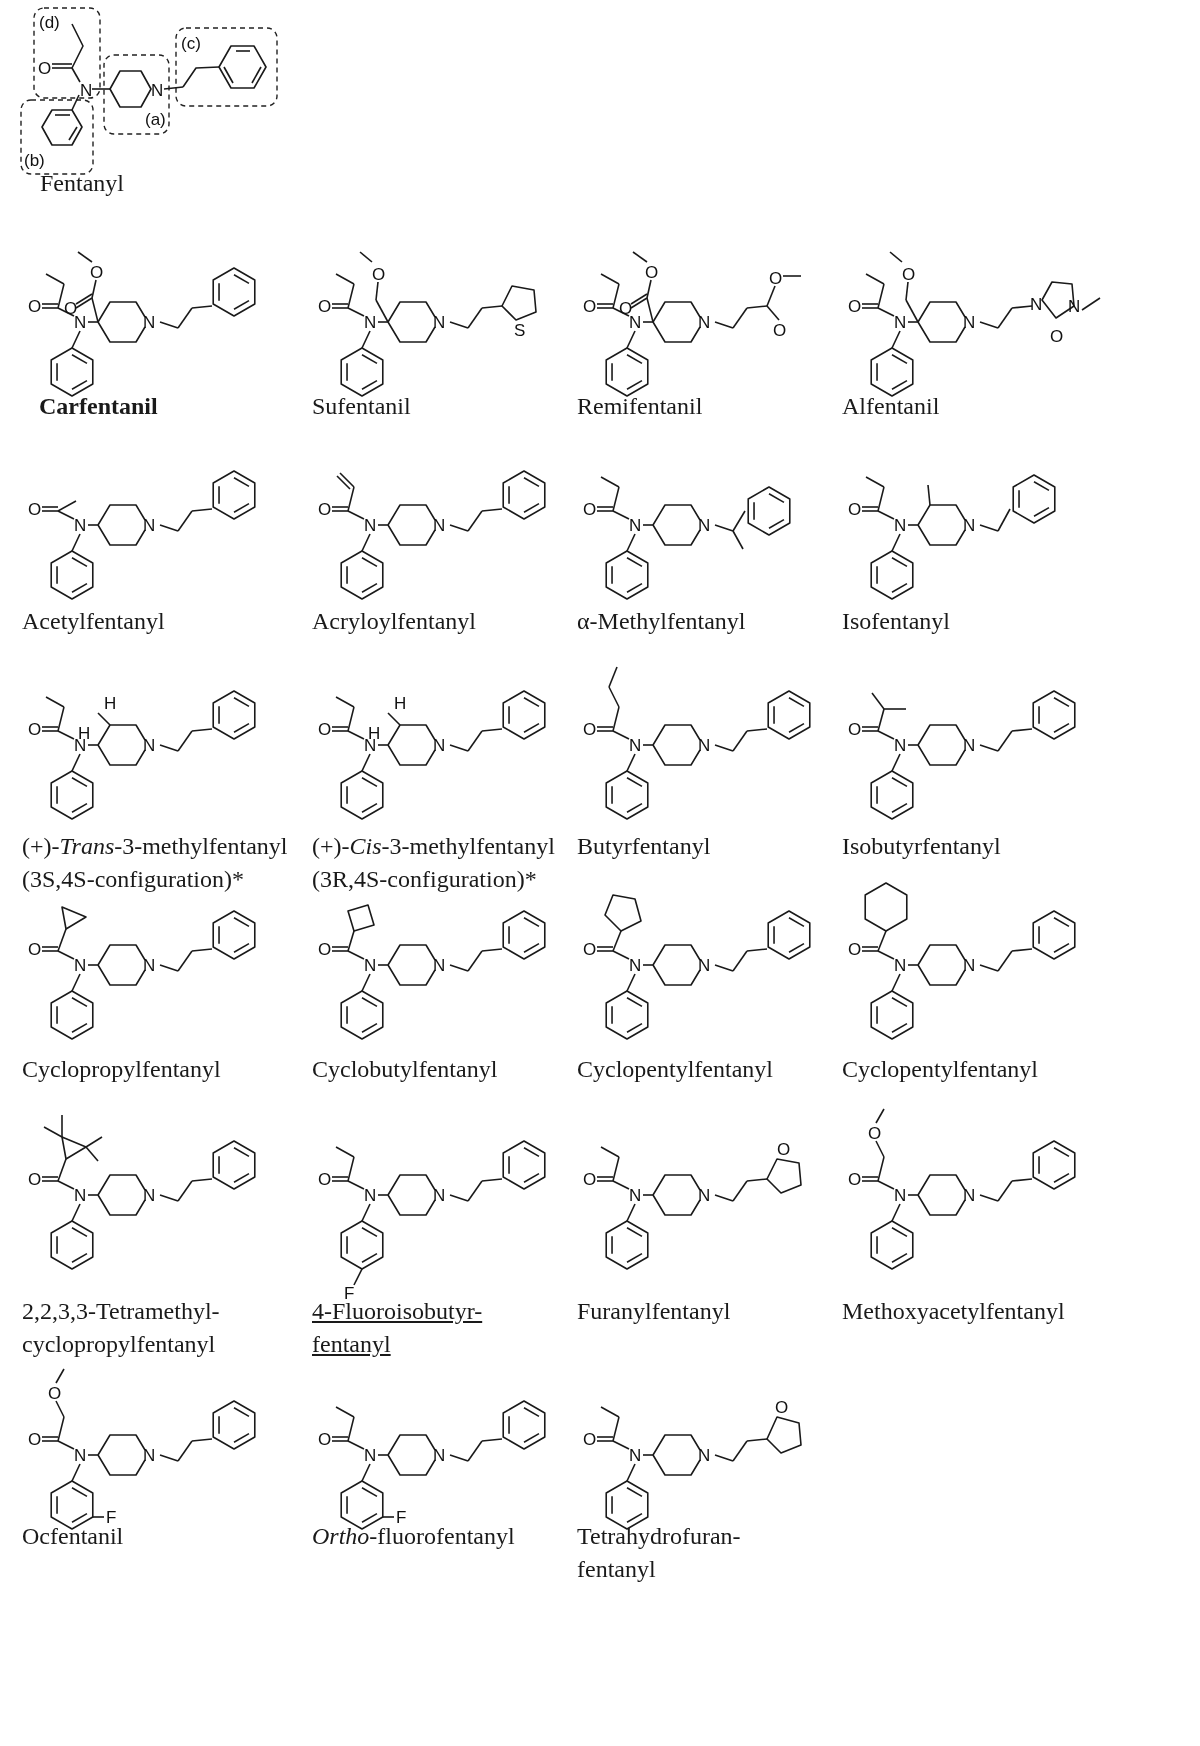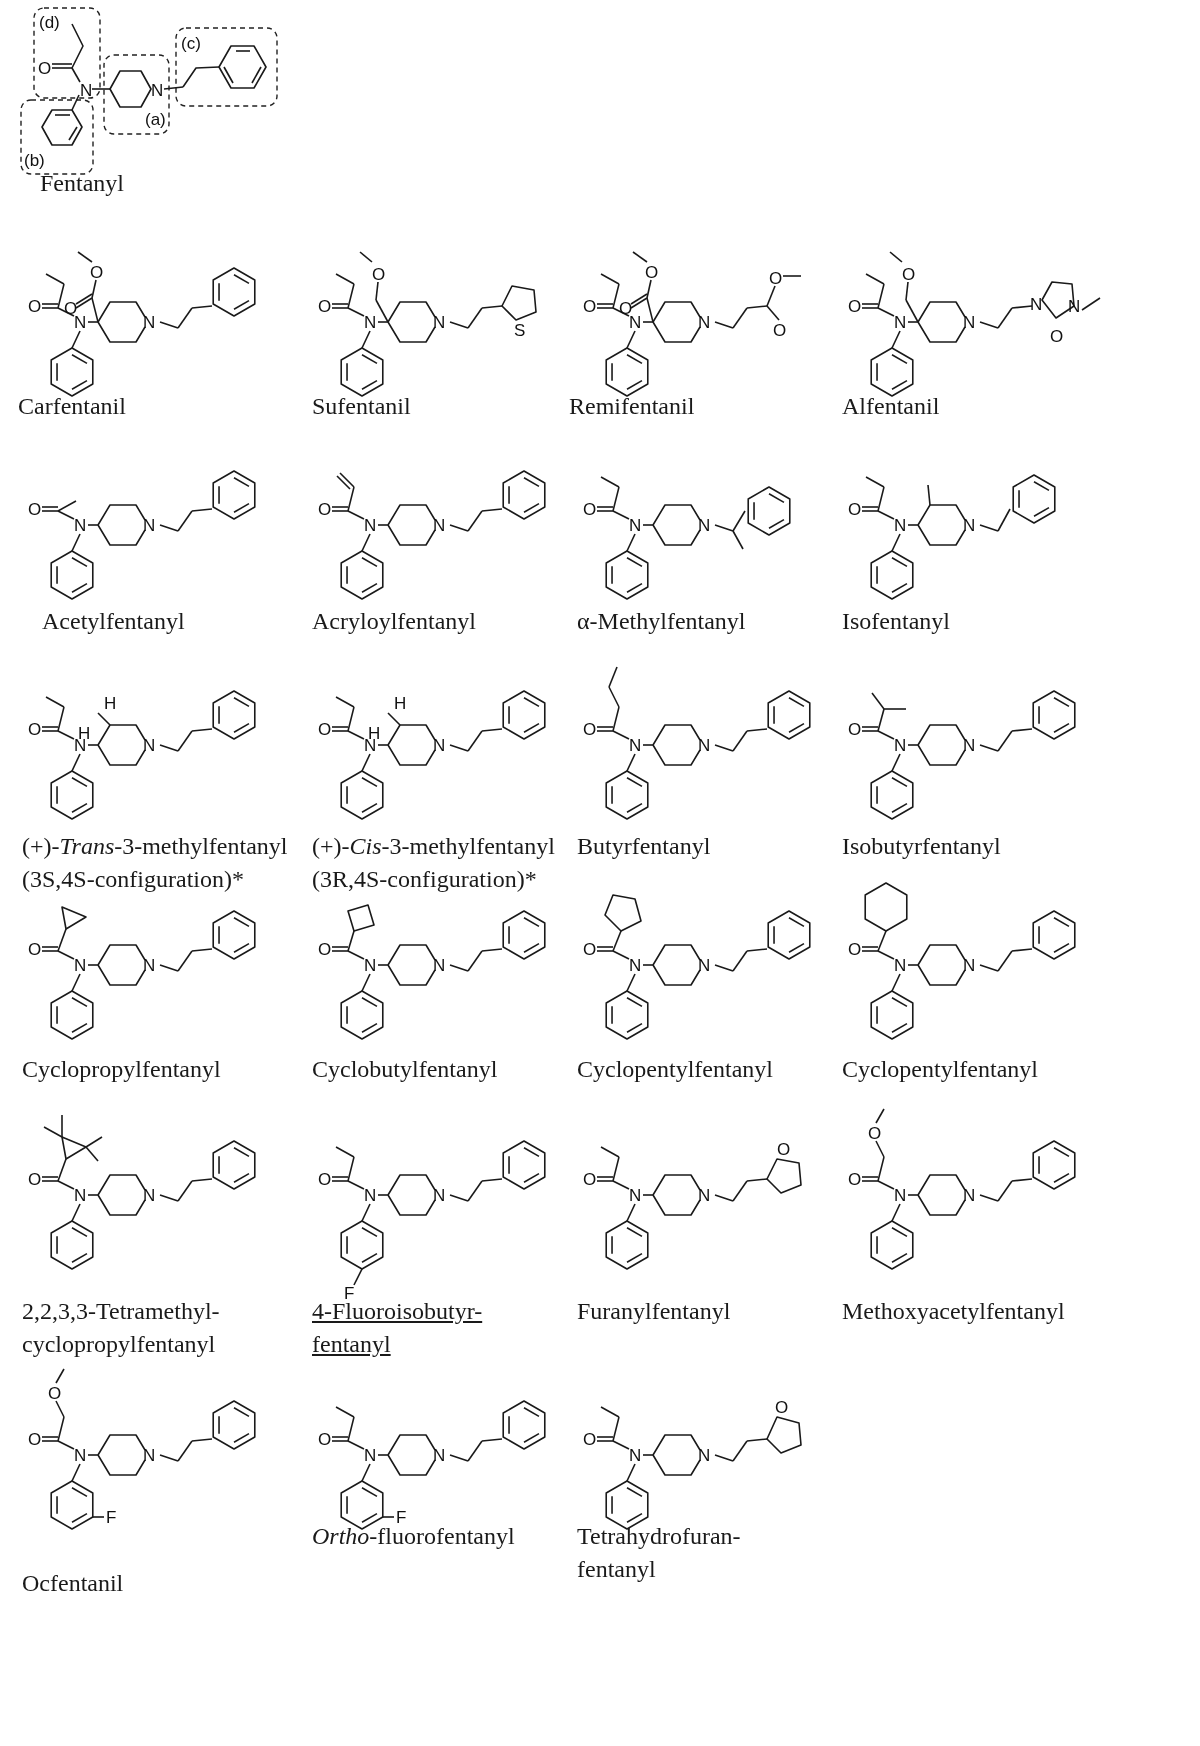--- a/index.html
+++ b/index.html
@@ -83,21 +83,21 @@
         <text x="80" y="56">O</text>
         <line x1="82" y1="40" x2="68" y2="30"></line>
         <line x1="150" y1="100" x2="168" y2="106"></line>
         <line x1="168" y1="106" x2="182" y2="86"></line>
         <line x1="182" y1="86" x2="202" y2="84"></line>
         <polygon points="244.78460969082653,82 224,94 203.21539030917347,82 203.21539030917347,58 224,46 244.78460969082653,57.999999999999986"></polygon>
         <line x1="238.9649189773951" y1="78.64" x2="224" y2="87.28"></line>
         <line x1="209.0350810226049" y1="78.64" x2="209.0350810226049" y2="61.36"></line>
         <line x1="224" y1="52.72" x2="238.9649189773951" y2="61.35999999999999"></line>
       </svg>
-      <div class="label" style="left: 8px; top: 168px;"><span>Carfentanil</span></div>
+      <div class="label" style="left: 29px; top: 168px; font-weight: bold;"><span>Carfentanil</span></div>
     </div>
     <div class="cell" style="left: 300px; top: 222px; width: 280px; height: 230px;">
       <svg width="280" height="170">
         <text x="64" y="106">N</text>
         <polyline points="88,100 100,80 126,80 135,95"></polyline>
         <polyline points="135,105 126,120 100,120 88,100"></polyline>
         <line x1="78" y1="100" x2="88" y2="100"></line>
         <text x="133" y="106">N</text>
         <line x1="70" y1="109" x2="62" y2="126"></line>
         <polygon points="82.78460969082653,162 62,174 41.21539030917347,162 41.21539030917347,138 61.99999999999999,126 82.78460969082653,138"></polygon>
@@ -149,21 +149,21 @@
         <line x1="82" y1="40" x2="68" y2="30"></line>
         <line x1="150" y1="100" x2="168" y2="106"></line>
         <line x1="168" y1="106" x2="182" y2="86"></line>
         <line x1="182" y1="86" x2="202" y2="84"></line>
         <line x1="202" y1="84" x2="214" y2="98"></line>
         <line x1="202" y1="84" x2="210" y2="64"></line>
         <text x="204" y="62">O</text>
         <line x1="218" y1="54" x2="236" y2="54"></line>
         <text x="208" y="114">O</text>
       </svg>
-      <div class="label" style="left: 4px; top: 168px;"><span>Remifentanil</span></div>
+      <div class="label" style="left: 12px; top: 168px;"><span>Remifentanil</span></div>
     </div>
     <div class="cell" style="left: 830px; top: 222px; width: 280px; height: 230px;">
       <svg width="280" height="170">
         <text x="64" y="106">N</text>
         <polyline points="88,100 100,80 126,80 135,95"></polyline>
         <polyline points="135,105 126,120 100,120 88,100"></polyline>
         <line x1="78" y1="100" x2="88" y2="100"></line>
         <text x="133" y="106">N</text>
         <line x1="70" y1="109" x2="62" y2="126"></line>
         <polygon points="82.78460969082653,162 62,174 41.21539030917347,162 41.21539030917347,138 61.99999999999999,126 82.78460969082653,138"></polygon>
@@ -209,21 +209,21 @@
         <text x="18" y="70">O</text>
         <line x1="48" y1="66" x2="66" y2="56"></line>
         <line x1="150" y1="80" x2="168" y2="86"></line>
         <line x1="168" y1="86" x2="182" y2="66"></line>
         <line x1="182" y1="66" x2="202" y2="64"></line>
         <polygon points="244.78460969082653,62 224,74 203.21539030917347,62 203.21539030917347,38 224,26 244.78460969082653,37.999999999999986"></polygon>
         <line x1="238.9649189773951" y1="58.64" x2="224" y2="67.28"></line>
         <line x1="209.0350810226049" y1="58.64" x2="209.0350810226049" y2="41.36"></line>
         <line x1="224" y1="32.72" x2="238.9649189773951" y2="41.35999999999999"></line>
       </svg>
-      <div class="label" style="left: 12px; top: 160px; margin-left: 20px;"><span>Acetylfentanyl</span></div>
+      <div class="label" style="left: 12px; top: 160px;"><span>Acetylfentanyl</span></div>
     </div>
     <div class="cell" style="left: 300px; top: 445px; width: 280px; height: 230px;">
       <svg width="280" height="170">
         <text x="64" y="86">N</text>
         <polyline points="88,80 100,60 126,60 135,75"></polyline>
         <polyline points="135,85 126,100 100,100 88,80"></polyline>
         <line x1="78" y1="80" x2="88" y2="80"></line>
         <text x="133" y="86">N</text>
         <line x1="70" y1="89" x2="62" y2="106"></line>
         <polygon points="82.78460969082653,142 62,154 41.21539030917347,142 41.21539030917347,118 61.99999999999999,106 82.78460969082653,117.99999999999999"></polygon>
@@ -676,21 +676,21 @@
         <text x="38" y="24">O</text>
         <line x1="46" y1="8" x2="54" y2="-6"></line>
         <line x1="150" y1="80" x2="168" y2="86"></line>
         <line x1="168" y1="86" x2="182" y2="66"></line>
         <line x1="182" y1="66" x2="202" y2="64"></line>
         <polygon points="244.78460969082653,62 224,74 203.21539030917347,62 203.21539030917347,38 224,26 244.78460969082653,37.999999999999986"></polygon>
         <line x1="238.9649189773951" y1="58.64" x2="224" y2="67.28"></line>
         <line x1="209.0350810226049" y1="58.64" x2="209.0350810226049" y2="41.36"></line>
         <line x1="224" y1="32.72" x2="238.9649189773951" y2="41.35999999999999"></line>
       </svg>
-      <div class="label" style="left: 12px; top: 145px; margin-top: 47px;"><span>Ocfentanil</span></div>
+      <div class="label" style="left: 12px; top: 145px;"><span>Ocfentanil</span></div>
     </div>
     <div class="cell" style="left: 300px; top: 1375px; width: 280px; height: 230px;">
       <svg width="280" height="170">
         <text x="64" y="86">N</text>
         <polyline points="88,80 100,60 126,60 135,75"></polyline>
         <polyline points="135,85 126,100 100,100 88,80"></polyline>
         <line x1="78" y1="80" x2="88" y2="80"></line>
         <text x="133" y="86">N</text>
         <line x1="70" y1="89" x2="62" y2="106"></line>
         <polygon points="82.78460969082653,142 62,154 41.21539030917347,142 41.21539030917347,118 61.99999999999999,106 82.78460969082653,117.99999999999999"></polygon>

